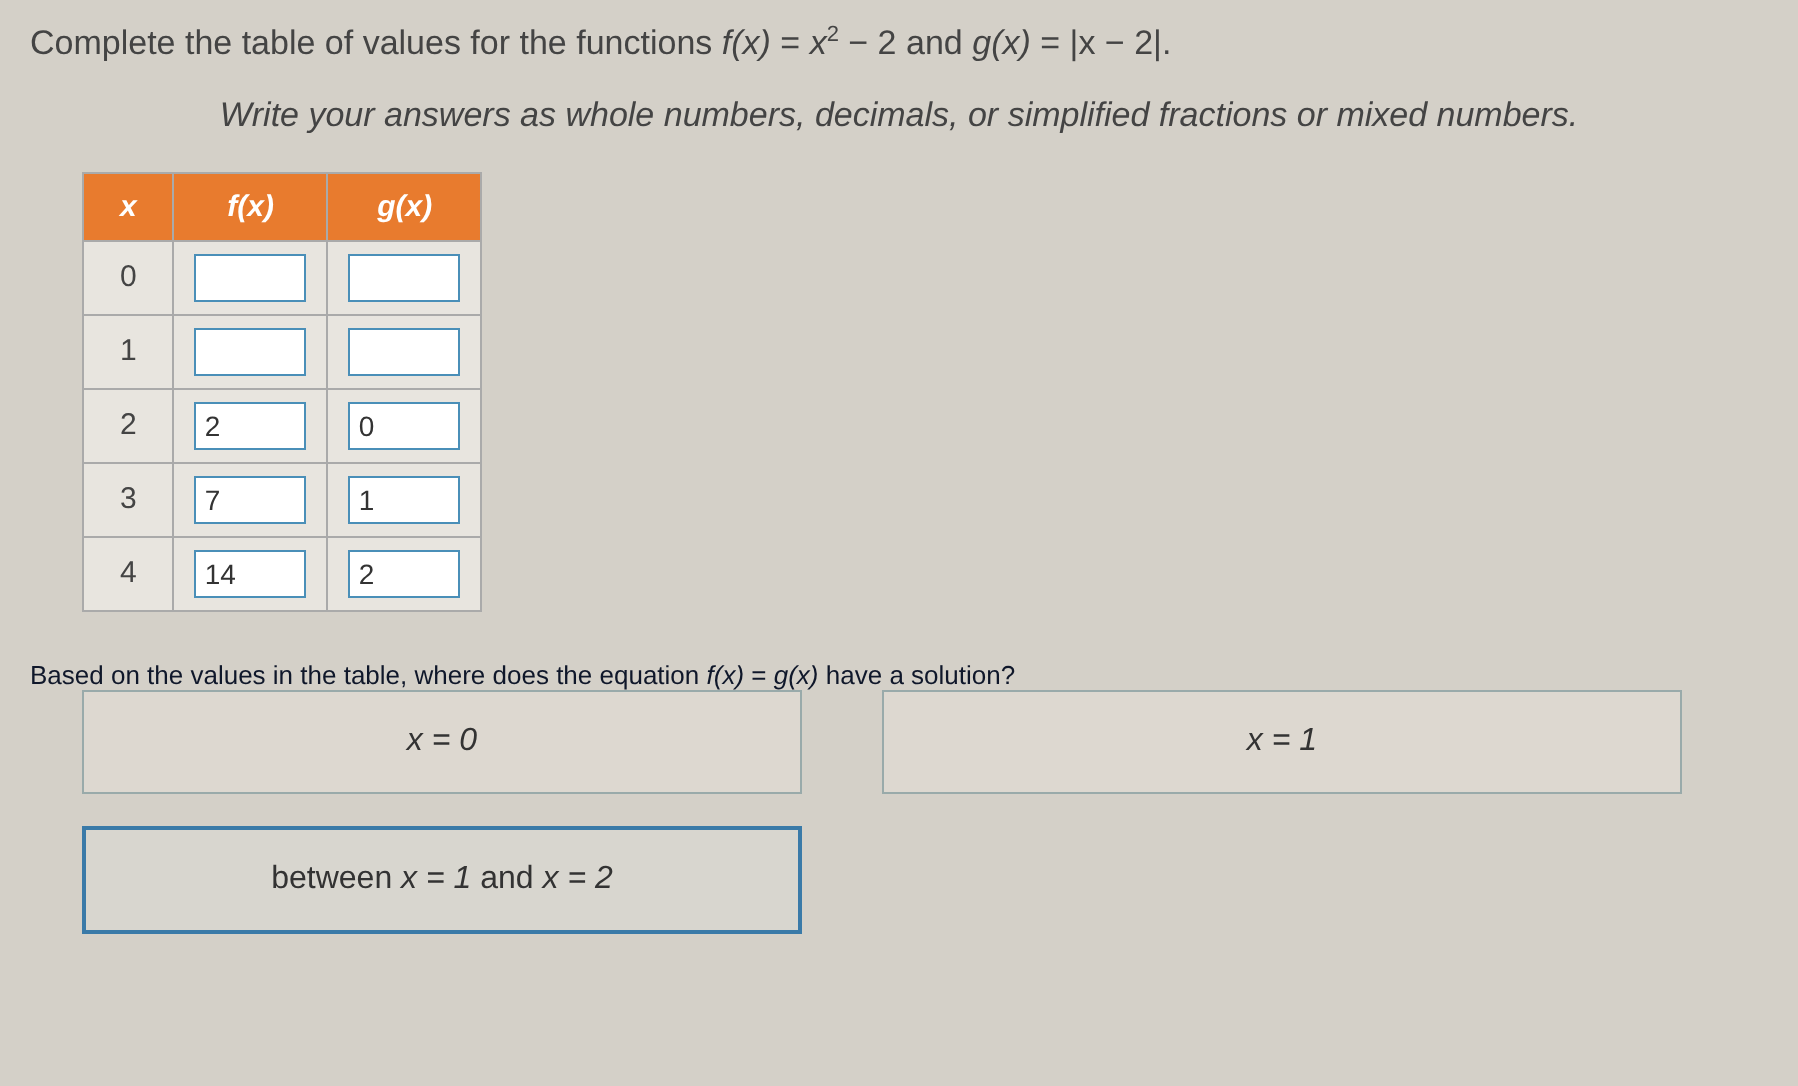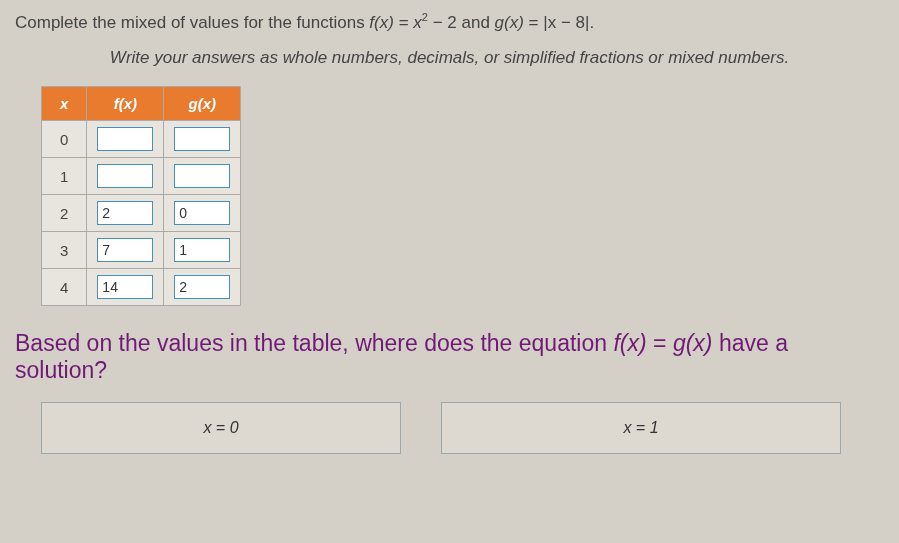--- a/index.html
+++ b/index.html
@@ -60,23 +60,22 @@
       width: 56px;
       height: 24px;
       border: 1px solid #4a8fb8;
       background: #fff;
       font-size: 14px;
       padding: 2px 4px;
       text-align: left;
       color: #333;
     }
     .question2 {
-      font-size: 23px;
-      color: #701a75;
-      margin-bottom: 18px;
+      font-size: 13px;
+      color: #0f172a;
     }
     .question2 .math { font-style: italic; }
     .options {
       display: grid;
       grid-template-columns: 360px 400px;
       gap: 16px 40px;
       margin-left: 26px;
     }
     .option {
       border: 1px solid #9aa;
@@ -90,28 +89,28 @@
     .option.selected {
       border: 2px solid #3a7aa8;
       background: #d8d6cf;
     }
     .option .math { font-style: italic; }
   </style>
 </head>
 <body>
 
 <div class="instructions">
-  <span>Complete the mixed of values for the functions </span>
+  <span>Complete the table of values for the functions </span>
   <span class="math">f(x)</span>
   <span> = </span>
   <span class="math">x</span><sup>2</sup><span> − 2</span>
   <span> and </span>
   <span class="math">g(x)</span>
   <span> = </span>
-  <span>|x − 8|</span><span>.</span>
+  <span>|x − 2|</span><span>.</span>
 </div>
 
 <div class="sub-instructions">Write your answers as whole numbers, decimals, or simplified fractions or mixed numbers.</div>
 
 <div class="table-wrap">
   <table class="vtable">
     <thead>
       <tr>
         <th>x</th>
         <th>f(x)</th>
@@ -156,13 +155,16 @@
   <span> have a solution?</span>
 </div>
 
 <div class="options">
   <div class="option">
     <span class="math">x = 0</span>
   </div>
   <div class="option">
     <span class="math">x = 1</span>
   </div>
+  <div class="option selected">
+    <span>between </span><span class="math">x = 1</span><span> and </span><span class="math">x = 2</span>
+  </div>
 </div>
 
 </body></html>

